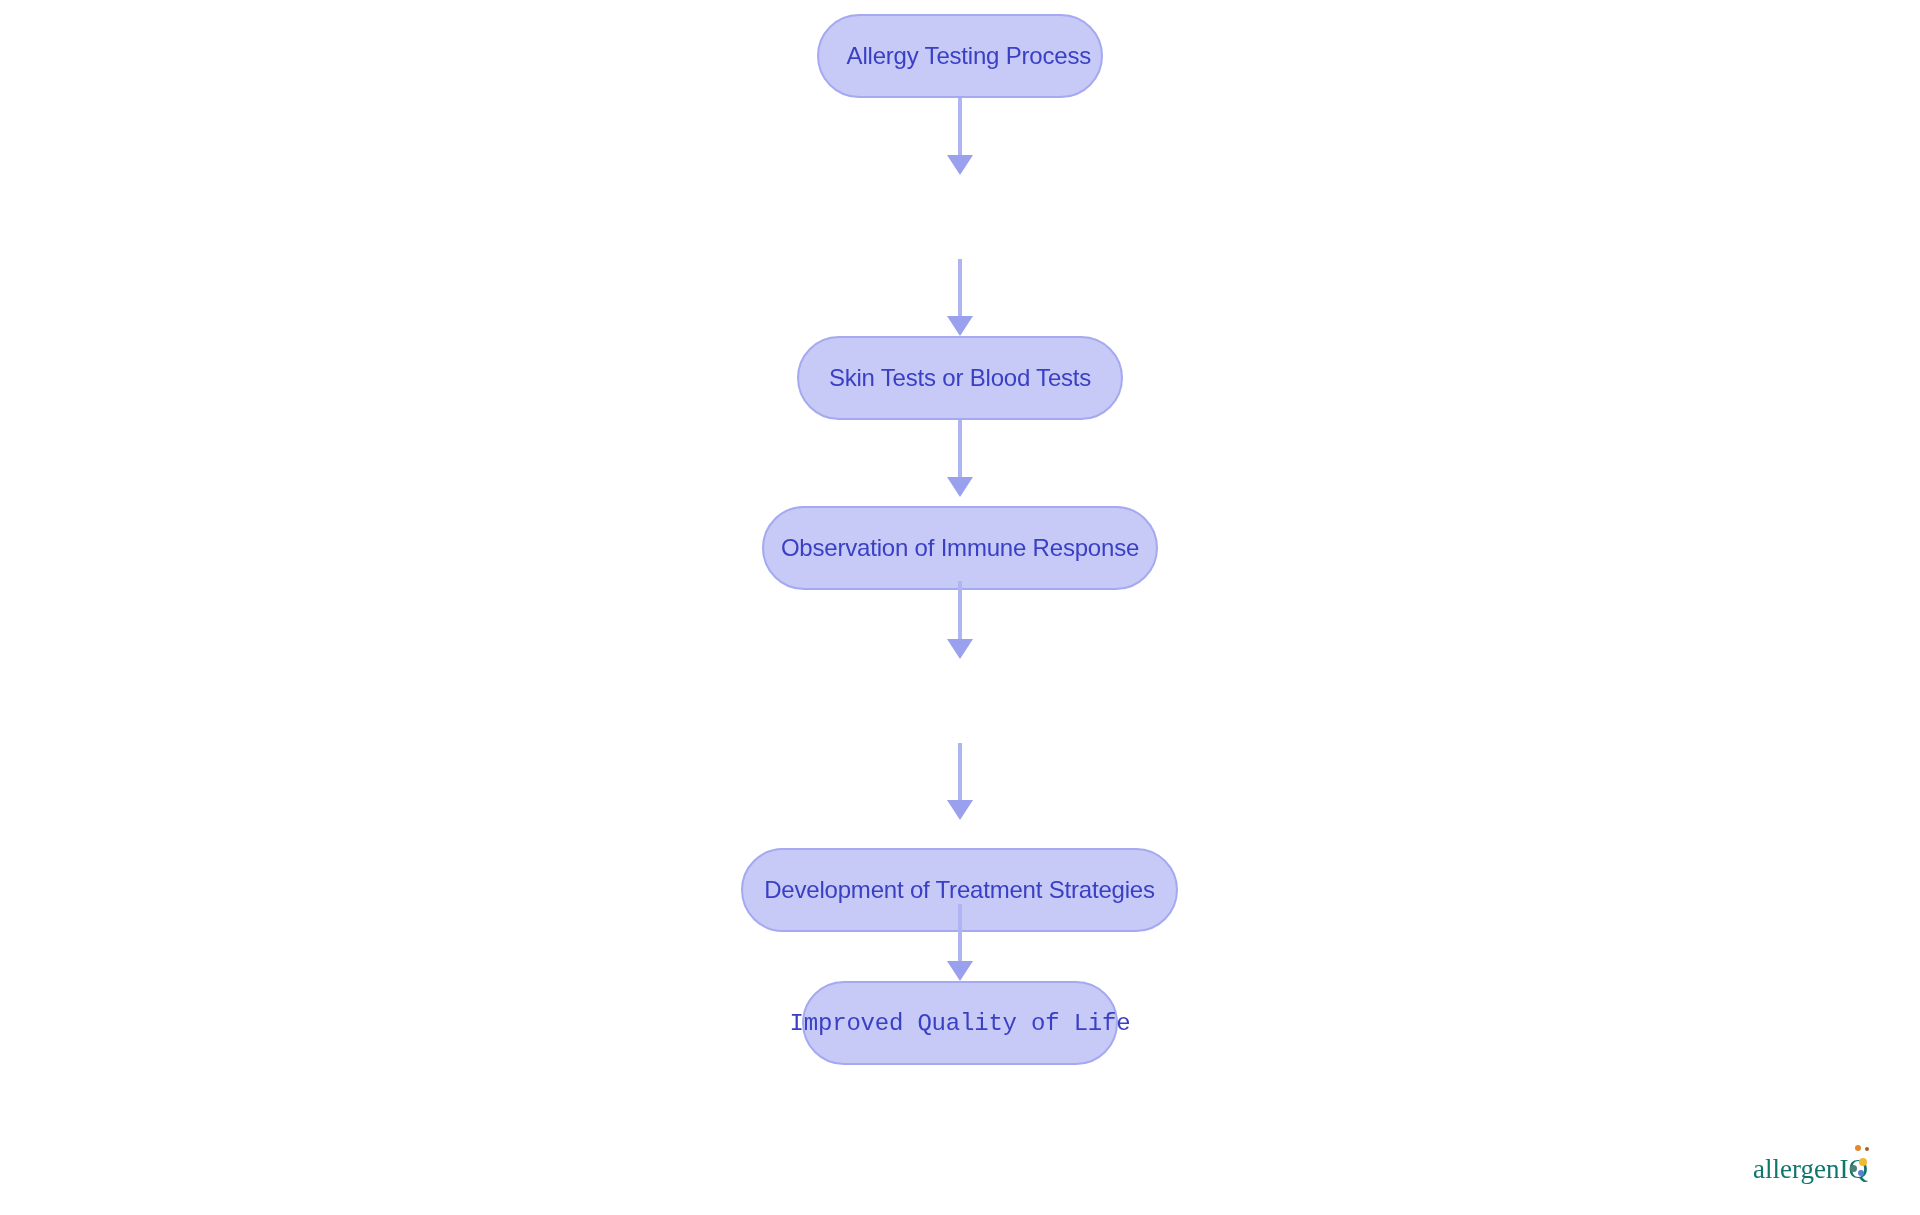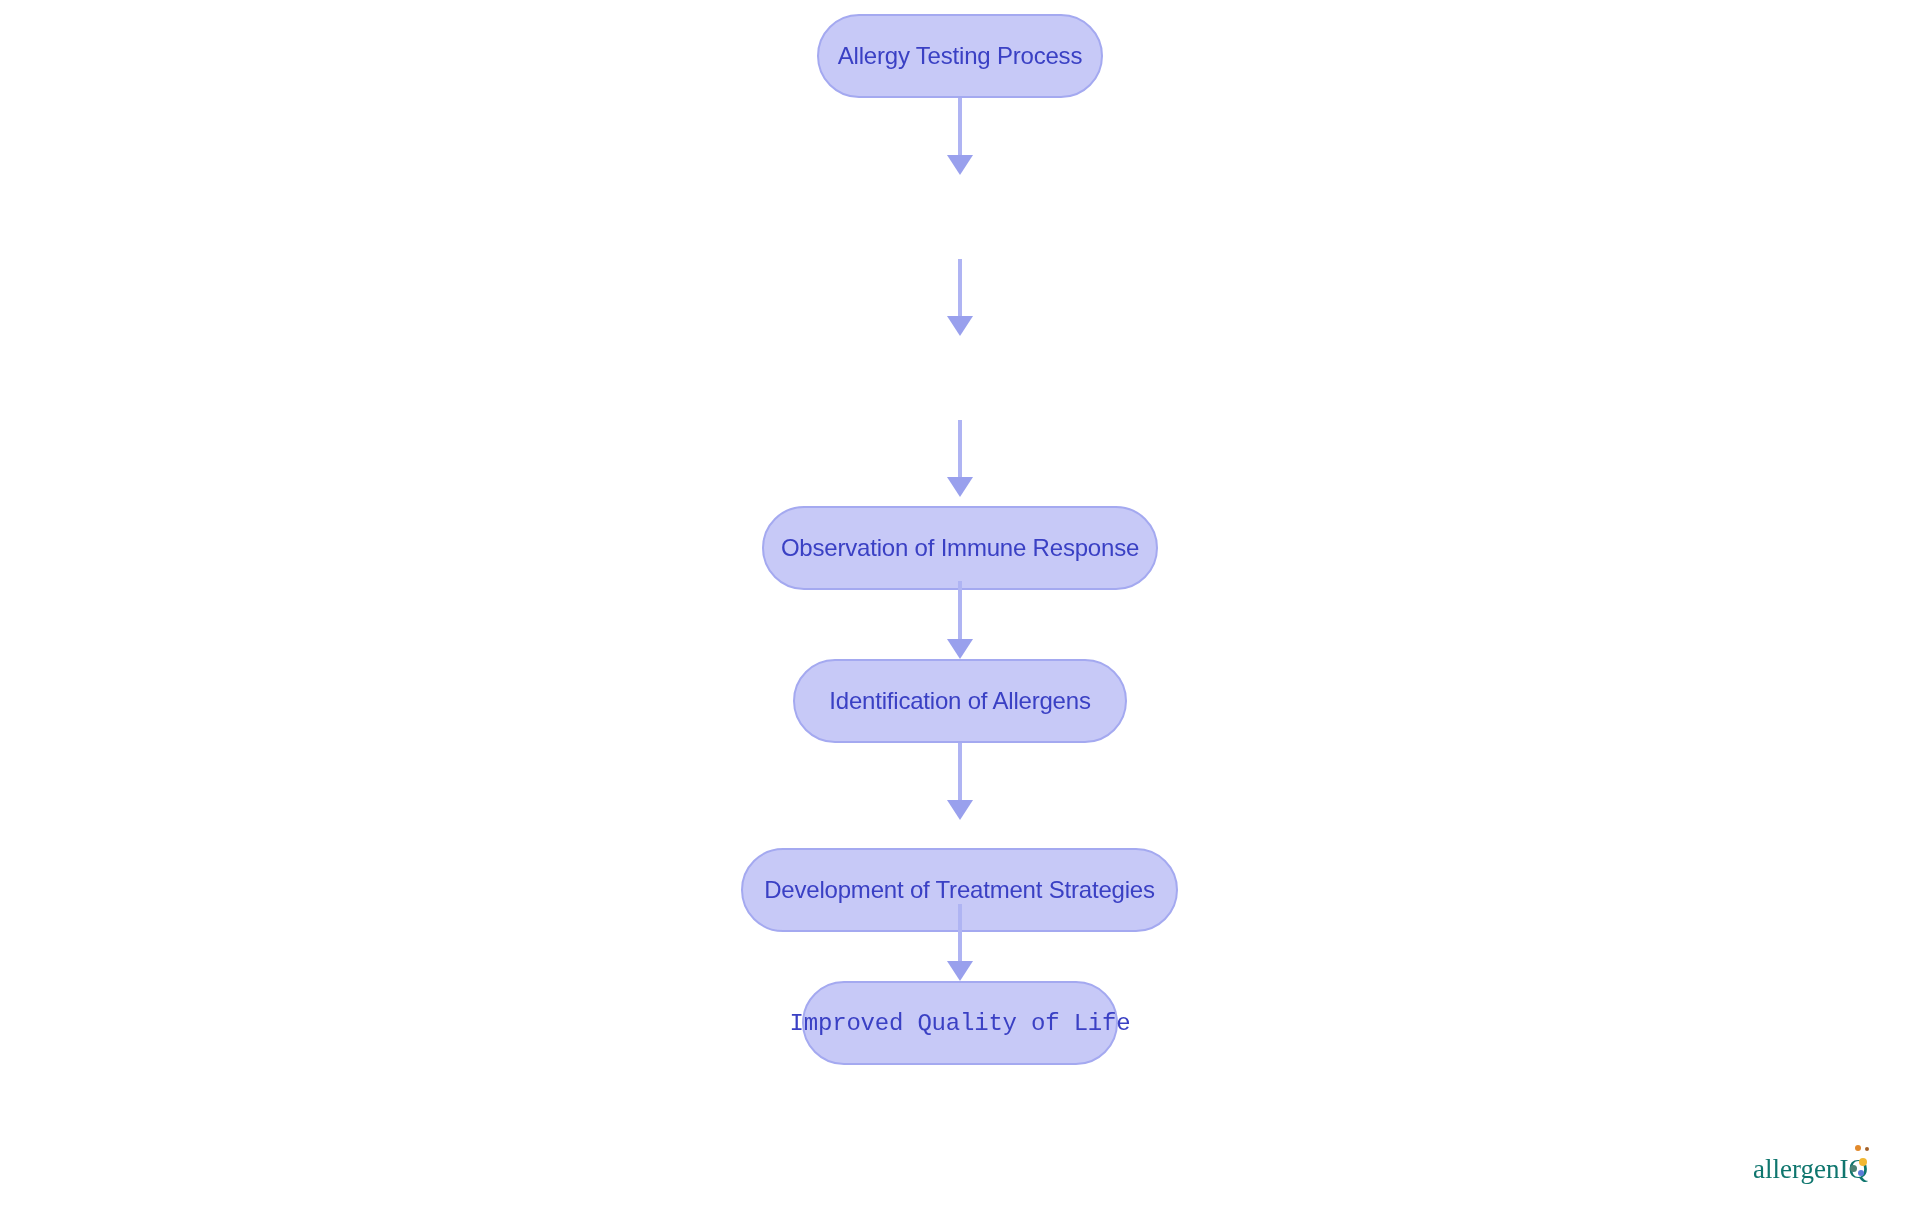--- a/index.html
+++ b/index.html
@@ -27,21 +27,21 @@
     display: flex;
     align-items: center;
     justify-content: center;
     color: #3a40c4;
     font-size: 24px;
     font-weight: 500;
     letter-spacing: -0.2px;
     white-space: nowrap;
     padding: 0 10px;
   }
-  .n0 { left: 817px; top: 14px;  width: 286px; }
+  .n0 { left: 817px; top: 14px;  width: 286px; justify-content: flex-end; }
   .n1 { left: 764px; top: 175px; width: 392px; }
   .n2 { left: 797px; top: 336px; width: 326px; }
   .n3 { left: 762px; top: 497px; width: 396px; margin-top: 9px; }
   .n4 { left: 793px; top: 659px; width: 334px; }
   .n5 { left: 741px; top: 848px; width: 437px; }
   .n6 { left: 802px; top: 981px; width: 316px; font-family: Liberation Mono, monospace; }
 
   
   .arrow {
     position: absolute;
@@ -97,25 +97,25 @@
   .dot-blue       { width: 6px; height: 6px; background: #5b79d6; top: 14px;  left: 9px;  }
 </style>
 </head>
 <body>
 
 <div class="canvas">
 
   <div class="node n0">
     <span>Allergy Testing Process</span>
   </div>
+  <div class="node n2">
+    <span>Skin Tests or Blood Tests</span>
+  </div>
   <div class="node n3">
     <span>Observation of Immune Response</span>
-  </div>
-  <div class="node n4">
-    <span>Identification of Allergens</span>
   </div>
   <div class="node n5">
     <span>Development of Treatment Strategies</span>
   </div>
   <div class="node n6">
     <span>Improved Quality of Life</span>
   </div>
 
   <div class="arrow a0">
     <div class="arrow-line"></div>

